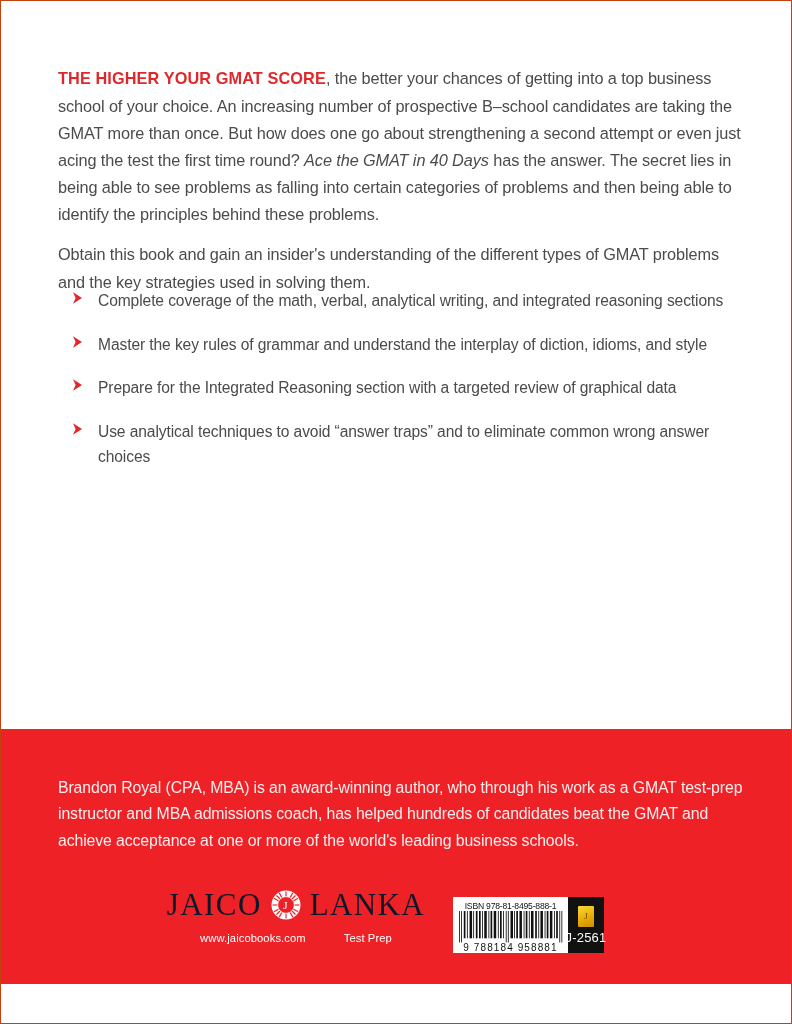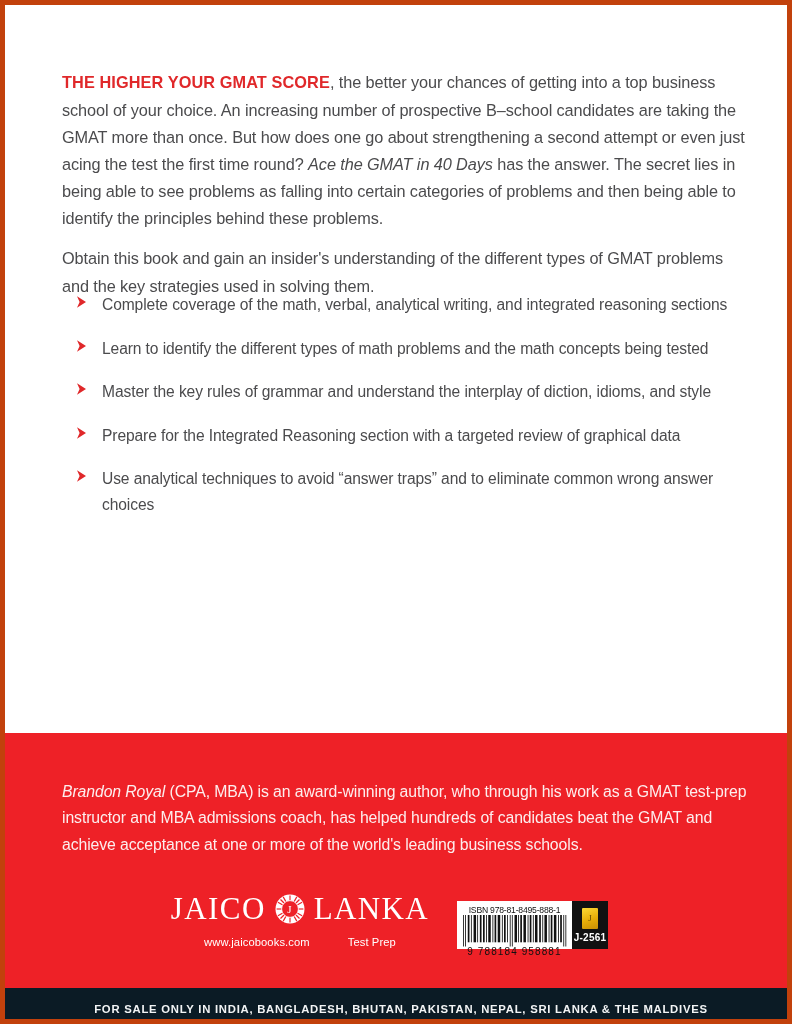--- a/index.html
+++ b/index.html
@@ -8,21 +8,21 @@
     background: #ffffff;
   }
   .page {
     position: relative;
     width: 792px;
     height: 1024px;
     background: #ffffff;
     font-family: "Liberation Sans", sans-serif;
     overflow: hidden;
     box-sizing: border-box;
-    border: 5px solid #c2410c;
+    border: 1px solid #c2410c;
   }
 
   
   .white-section {
     position: absolute;
     left: 0;
     top: 0;
     width: 792px;
     height: 728px;
     background: #ffffff;
@@ -101,41 +101,40 @@
     position: absolute;
     left: 57px;
     top: 30px;
     width: 690px;
     font-size: 15.8px;
     line-height: 26.5px;
     color: #fdeeee;
     letter-spacing: -0.1px;
   }
   .author-name {
-    font-style: italic;
     margin-top: 29px;
   }
 
   
   .publisher {
     position: absolute;
     left: 180px;
     top: 160px;
     width: 230px;
     text-align: center;
   }
   .publisher-wordmark {
     display: flex;
     align-items: center;
     justify-content: center;
     gap: 9px;
     font-family: "Liberation Serif", serif;
     font-size: 31px;
     letter-spacing: 1.4px;
-    color: #ffffff;
+    color: #0f172a;
     line-height: 1;
   }
   .emblem {
     position: relative;
     width: 30px;
     height: 30px;
     flex: 0 0 auto;
   }
   .emblem svg { display: block; }
 
@@ -150,21 +149,21 @@
     align-items: flex-end;
   }
 
   
   .barcode-block {
     position: absolute;
     left: 452px;
     top: 168px;
     display: flex;
     align-items: stretch;
-    height: 48px;
+    height: 56px;
   }
   .barcode-panel {
     background: #ffffff;
     width: 115px;
     padding: 4px 5px 3px 5px;
     box-sizing: border-box;
     display: flex;
     flex-direction: column;
     justify-content: space-between;
   }
@@ -206,25 +205,24 @@
     border-radius: 1px;
     display: flex;
     align-items: center;
     justify-content: center;
     font-family: "Liberation Serif", serif;
     font-size: 9px;
     color: #6b4d02;
     line-height: 1;
   }
   .imprint-code {
-    font-size: 10px;
+    font-size: 13px;
     color: #ffffff;
     letter-spacing: 0.2px;
     white-space: nowrap;
-    font-weight: bold;
   }
 
   
   .bottom-bar {
     position: absolute;
     left: 0;
     top: 983px;
     width: 792px;
     height: 41px;
     background: #0b1b25;
@@ -252,28 +250,20 @@
     <p class="blurb2">Obtain this book and gain an insider's understanding of the different types of GMAT problems and the key strategies used in solving them.</p>
 
     <ul class="feature-list" style="list-style:none;margin:0;padding:0;">
       <li class="feature-item">
         <span class="bullet-arrow">
           <svg width="14" height="14" viewBox="0 0 14 14">
               <path d="M2 1.2 L11 7 L2 12.8 L4.6 7 Z" fill="#e0282a"></path>
             </svg>
         </span>
         <span>Complete coverage of the math, verbal, analytical writing, and integrated reasoning sections</span>
-      </li>
-      <li class="feature-item">
-        <span class="bullet-arrow">
-          <svg width="14" height="14" viewBox="0 0 14 14">
-              <path d="M2 1.2 L11 7 L2 12.8 L4.6 7 Z" fill="#e0282a"></path>
-            </svg>
-        </span>
-        <span>Learn to identify the different types of math problems and the math concepts being tested</span>
       </li>
       <li class="feature-item">
         <span class="bullet-arrow">
           <svg width="14" height="14" viewBox="0 0 14 14">
               <path d="M2 1.2 L11 7 L2 12.8 L4.6 7 Z" fill="#e0282a"></path>
             </svg>
         </span>
         <span>Master the key rules of grammar and understand the interplay of diction, idioms, and style</span>
       </li>
       <li class="feature-item">
@@ -378,17 +368,14 @@
         <div class="ean-digits">9 788184 958881</div>
       </div>
       <div class="imprint-panel">
         <span class="gold-mark">J</span>
         <span class="imprint-code">J-2561</span>
       </div>
     </div>
 
   </div>
 
-  <div class="bottom-bar">
-    <span class="bottom-bar-text">FOR SALE ONLY IN INDIA, BANGLADESH, BHUTAN, PAKISTAN, NEPAL, SRI LANKA &amp; THE MALDIVES</span>
-  </div>
 
 </div>
 
 </body></html>

